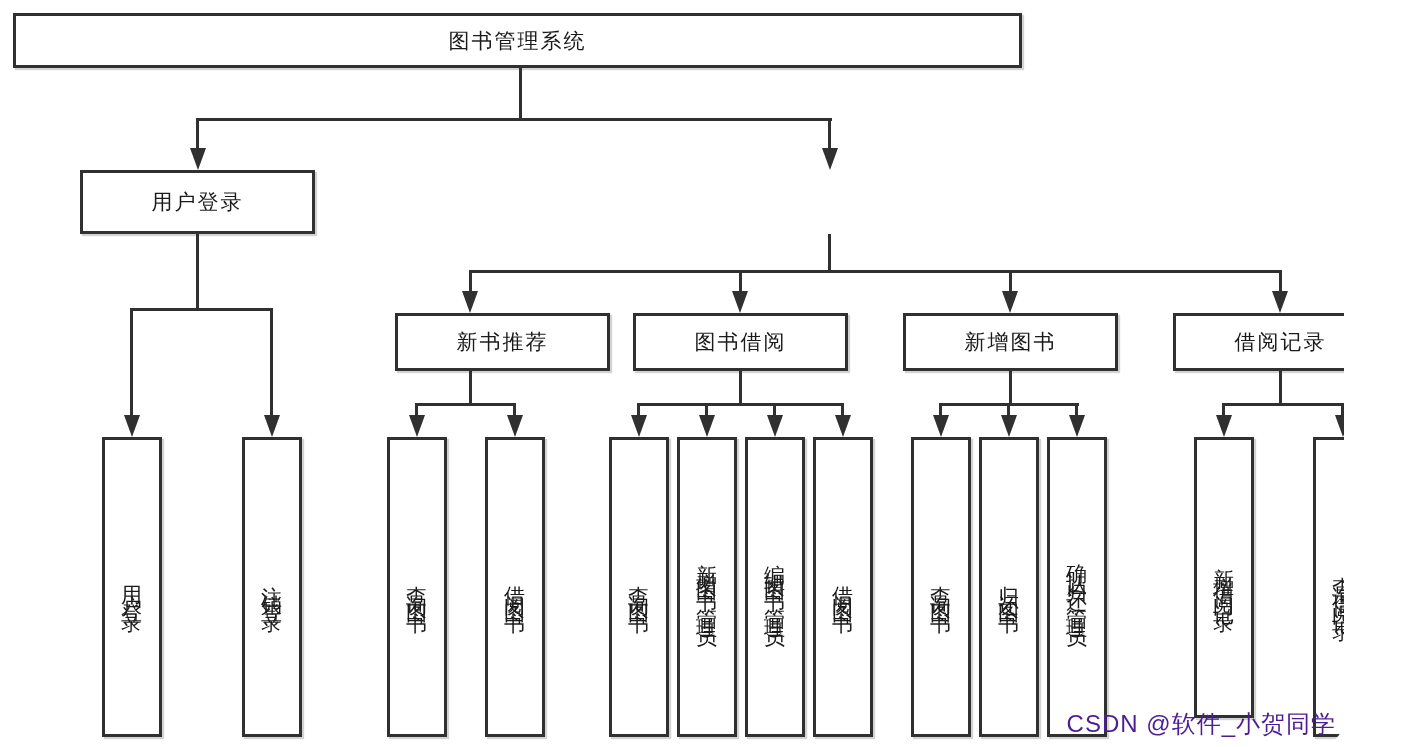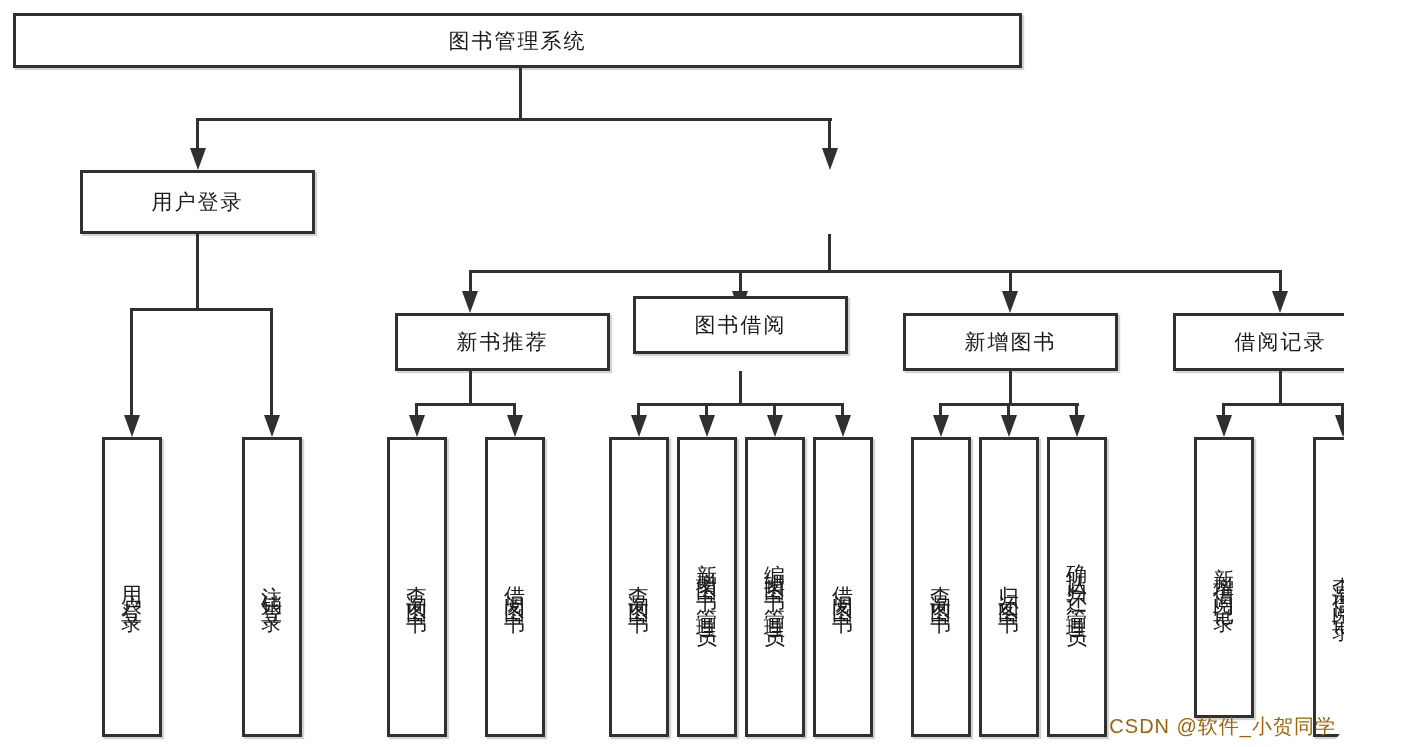--- a/index.html
+++ b/index.html
@@ -20,21 +20,21 @@
   }
   .v { position:absolute; width:3px; background:#303030; }
   .h { position:absolute; height:3px; background:#303030; }
   .arr {
     position:absolute; width:0; height:0;
     border-left:8px solid transparent; border-right:8px solid transparent;
     border-top:22px solid #303030;
   }
   .wm {
     position:absolute; right:8px; bottom:7px; z-index:5;
-    font-size:20px; color:#a16207; letter-spacing:1px; white-space:nowrap;
+    font-size:24px; color:#4c1d95; letter-spacing:1px; white-space:nowrap;
   }
 </style>
 </head>
 <body>
 
 <div class="canvas">
 
   <div class="box hbox" style="left:13px; top:13px; width:1009px; height:55px;">图书管理系统</div>
 
   <div class="v" style="left:519px; top:68px; height:50px;"></div>
@@ -58,21 +58,21 @@
   <div class="v" style="left:469px; top:270px; height:21px;"></div>
   <div class="arr" style="left:462px; top:291px;"></div>
   <div class="v" style="left:739px; top:270px; height:21px;"></div>
   <div class="arr" style="left:732px; top:291px;"></div>
   <div class="v" style="left:1009px; top:270px; height:21px;"></div>
   <div class="arr" style="left:1002px; top:291px;"></div>
   <div class="v" style="left:1279px; top:270px; height:21px;"></div>
   <div class="arr" style="left:1272px; top:291px;"></div>
 
   <div class="box hbox" style="left:352px; top:313px; width:215px; height:58px;margin-left:43px;">新书推荐</div>
-  <div class="box hbox" style="left:633px; top:296px; width:215px; height:58px;">图书借阅</div>
+  <div class="box hbox" style="left:633px; top:313px; width:215px; height:58px;">图书借阅</div>
   <div class="box hbox" style="left:903px; top:313px; width:215px; height:58px;">新增图书</div>
   <div class="box hbox" style="left:1173px; top:313px; width:215px; height:58px;">借阅记录</div>
 
   <div class="v" style="left:469px; top:371px; height:32px;"></div>
   <div class="h" style="left:415px; top:403px; width:101px;"></div>
   <div class="v" style="left:415px; top:403px; height:12px;"></div>
   <div class="arr" style="left:409px; top:415px;"></div>
   <div class="v" style="left:513px; top:403px; height:12px;"></div>
   <div class="arr" style="left:507px; top:415px;"></div>
 

